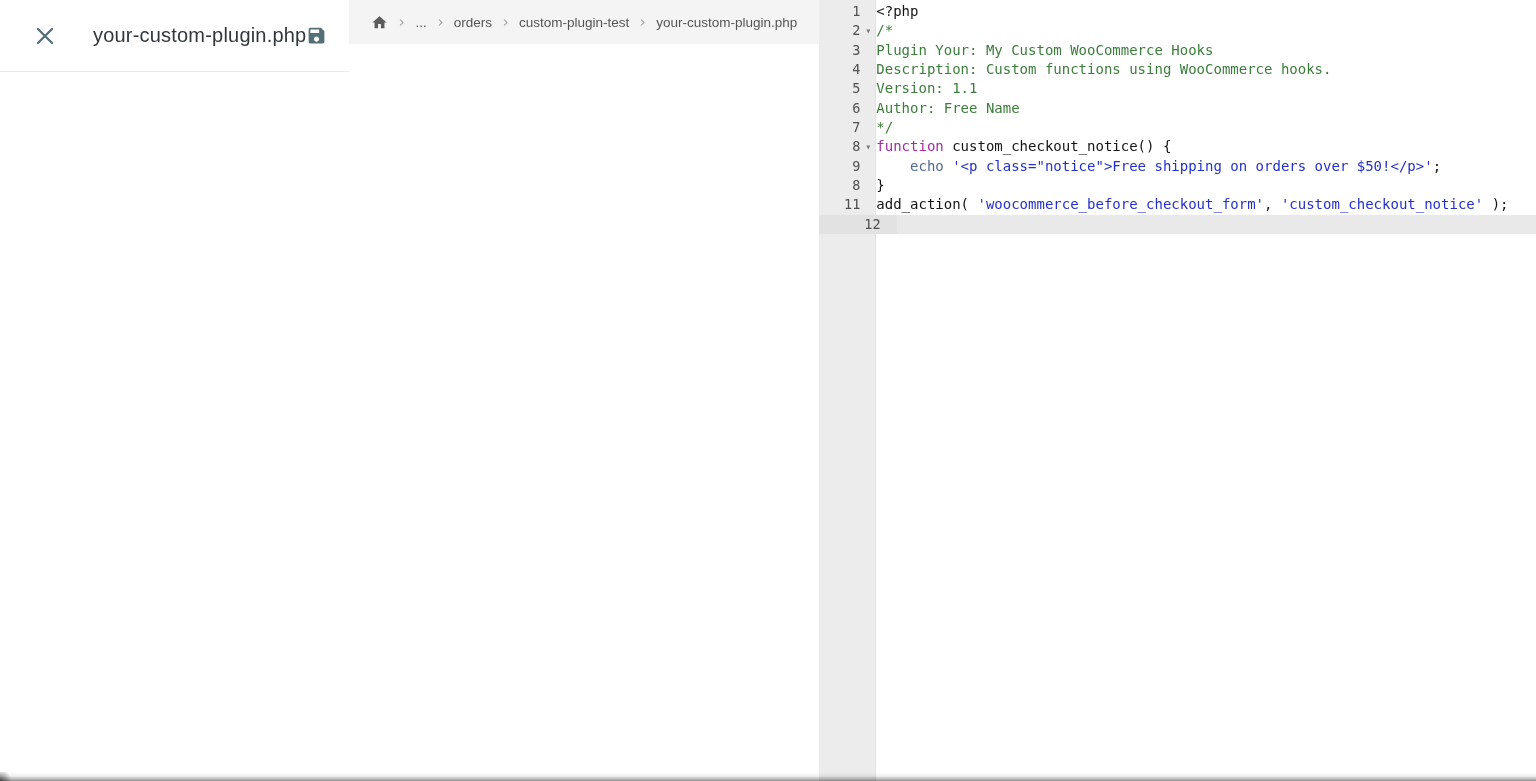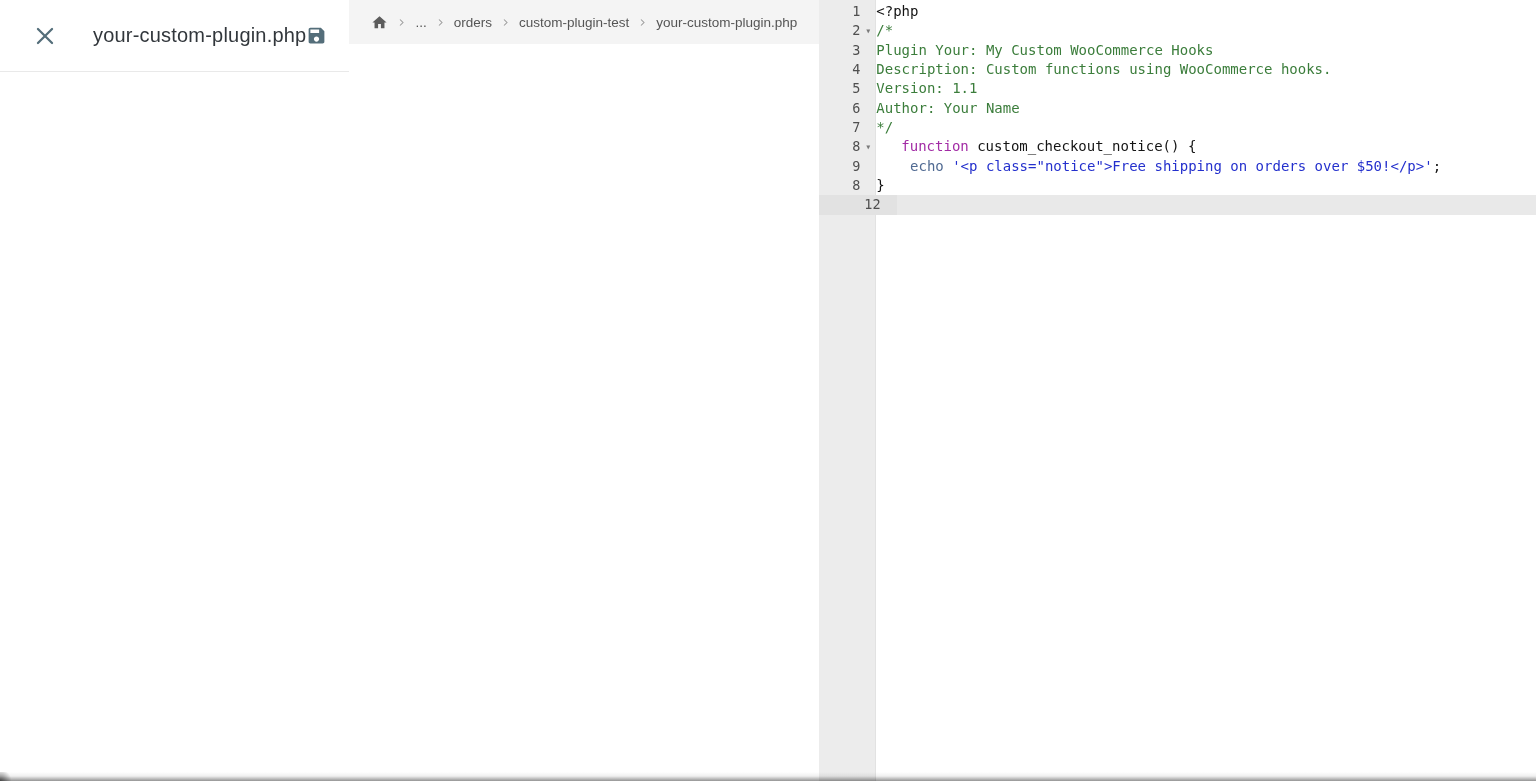--- a/index.html
+++ b/index.html
@@ -31,21 +31,21 @@
   .cm-row { display:flex; height:19.34px; line-height:19.34px; }
   .gutter-cell { flex:0 0 57px; display:flex; align-items:center; }
   .lnum { flex:1 1 auto; text-align:right; font-size:13.5px; color:var(--line-number); }
   .fold { flex:0 0 16px; text-align:center; font-size:10px; color:var(--fold-marker);
           cursor:pointer; line-height:19.34px; }
   .code-content { flex:1 1 auto; white-space:pre; color:var(--code-plain); }
   .cm-row.active .code-content { background:var(--active-line-bg); }
   .cm-row.active .gutter-cell { background:var(--active-gutter-bg);padding-left:45px; }
   .tok-plain   { color:var(--code-plain); }
   .tok-comment { color:var(--code-comment); }
-  .tok-keyword { color:var(--code-keyword);margin-left:25px; }
+  .tok-keyword { color:var(--code-keyword); }
   .tok-builtin { color:var(--code-builtin);margin-top:36px; }
   .tok-string  { color:var(--code-string); }
 
   
   .bottom-shadow { position:absolute; left:0; right:0; bottom:0; height:9px; pointer-events:none;
       background:linear-gradient(to bottom, rgba(0,0,0,0) 0%, rgba(0,0,0,0.06) 45%, rgba(0,0,0,0.42) 100%); }
   .bottom-shadow::before { content:""; position:absolute; left:0; bottom:0; width:14px; height:9px;
       background:radial-gradient(circle at 0 100%, rgba(0,0,0,0.55) 0%, rgba(0,0,0,0) 70%); }
 </style>
 </head>
@@ -145,21 +145,21 @@
             <span class="lnum">5</span>
             <span class="fold"></span>
           </div>
           <div class="code-content"><span class="tok-comment">Version: 1.1</span></div>
         </div>
         <div class="cm-row">
           <div class="gutter-cell">
             <span class="lnum">6</span>
             <span class="fold"></span>
           </div>
-          <div class="code-content"><span class="tok-comment">Author: Your Name</span></div>
+          <div class="code-content"><span class="tok-comment">Author: Free Name</span></div>
         </div>
         <div class="cm-row">
           <div class="gutter-cell">
             <span class="lnum">7</span>
             <span class="fold"></span>
           </div>
           <div class="code-content"><span class="tok-comment">*/</span></div>
         </div>
         <div class="cm-row">
           <div class="gutter-cell">
@@ -175,20 +175,27 @@
           </div>
           <div class="code-content"><span class="tok-plain">    </span><span class="tok-builtin">echo</span><span class="tok-plain"> </span><span class="tok-string">'&lt;p class="notice"&gt;Free shipping on orders over $50!&lt;/p&gt;'</span><span class="tok-plain">;</span></div>
         </div>
         <div class="cm-row">
           <div class="gutter-cell">
             <span class="lnum">8</span>
             <span class="fold"></span>
           </div>
           <div class="code-content"><span class="tok-plain">}</span></div>
         </div>
+        <div class="cm-row">
+          <div class="gutter-cell">
+            <span class="lnum">11</span>
+            <span class="fold"></span>
+          </div>
+          <div class="code-content"><span class="tok-plain">add_action( </span><span class="tok-string">'woocommerce_before_checkout_form'</span><span class="tok-plain">, </span><span class="tok-string">'custom_checkout_notice'</span><span class="tok-plain"> );</span></div>
+        </div>
         <div class="cm-row active">
           <div class="gutter-cell">
             <span class="lnum">12</span>
             <span class="fold"></span>
           </div>
           <div class="code-content"></div>
         </div>
       </div>
   </div>
 

